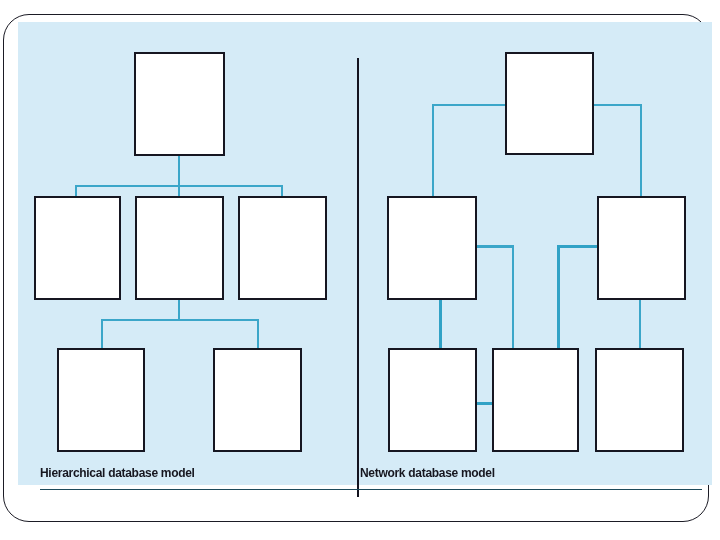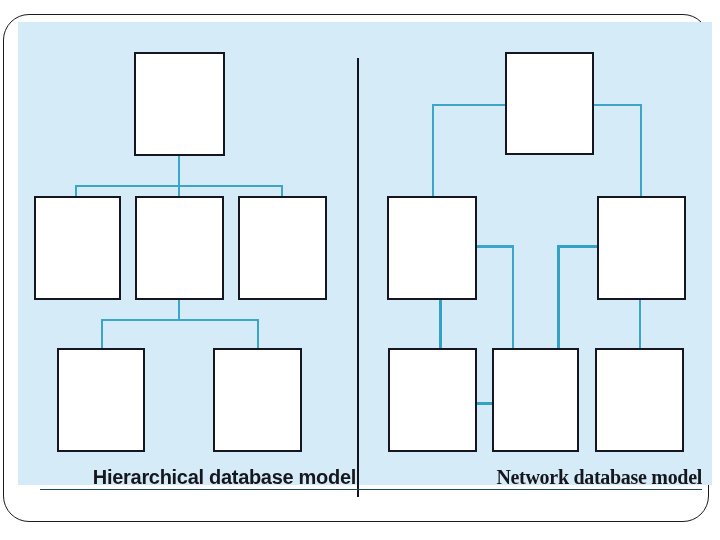--- a/index.html
+++ b/index.html
@@ -74,29 +74,29 @@
     left: 40px;
     top: 489px;
     width: 662px;
     height: 1.4px;
     background: #1d4a5c;
   }
   .caption {
     position: absolute;
     top: 466px;
     font-family: "Liberation Sans", sans-serif;
-    font-size: 20px;
+    font-size: 12px;
     font-weight: 600;
     letter-spacing: -0.3px;
     color: #16161f;
-    text-align: right;
+    text-align: left;
     white-space: nowrap;
   }
   #caption-left  { left: 40px;  width: 316px; }
-  #caption-right { left: 360px; width: 342px; font-family: Liberation Serif, serif; }
+  #caption-right { left: 360px; width: 342px; }
 </style>
 </head>
 <body>
 
 <div id="slide">
 
   <div id="slide-frame"></div>
 
   <div id="panel"></div>
 

